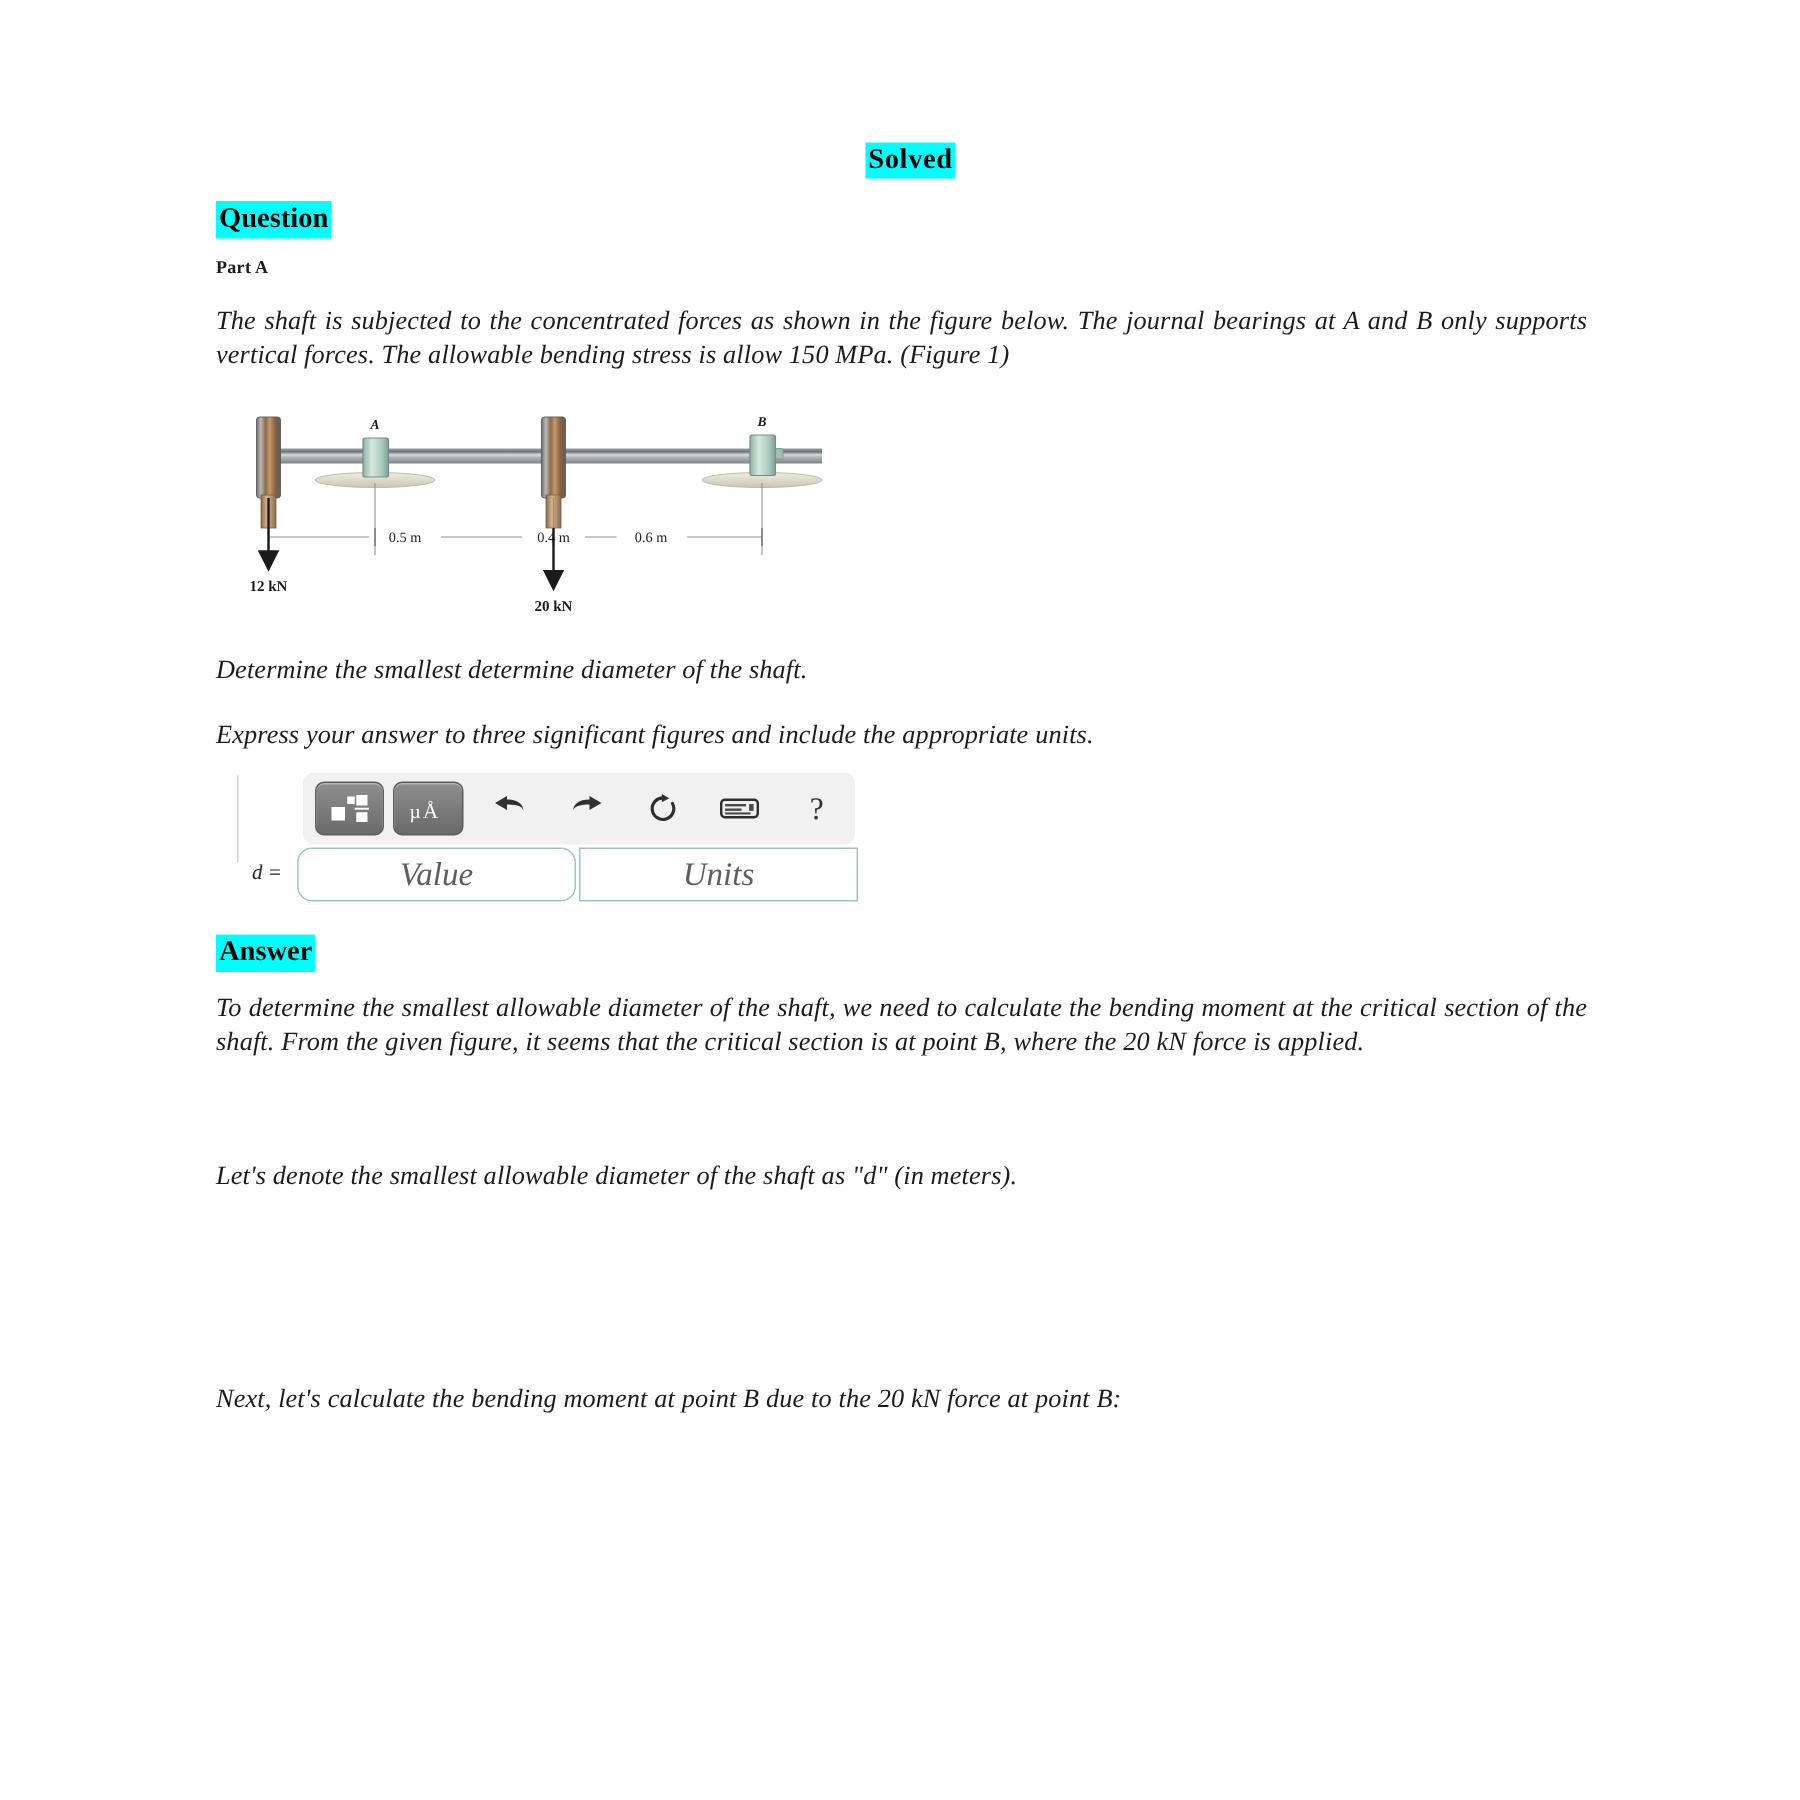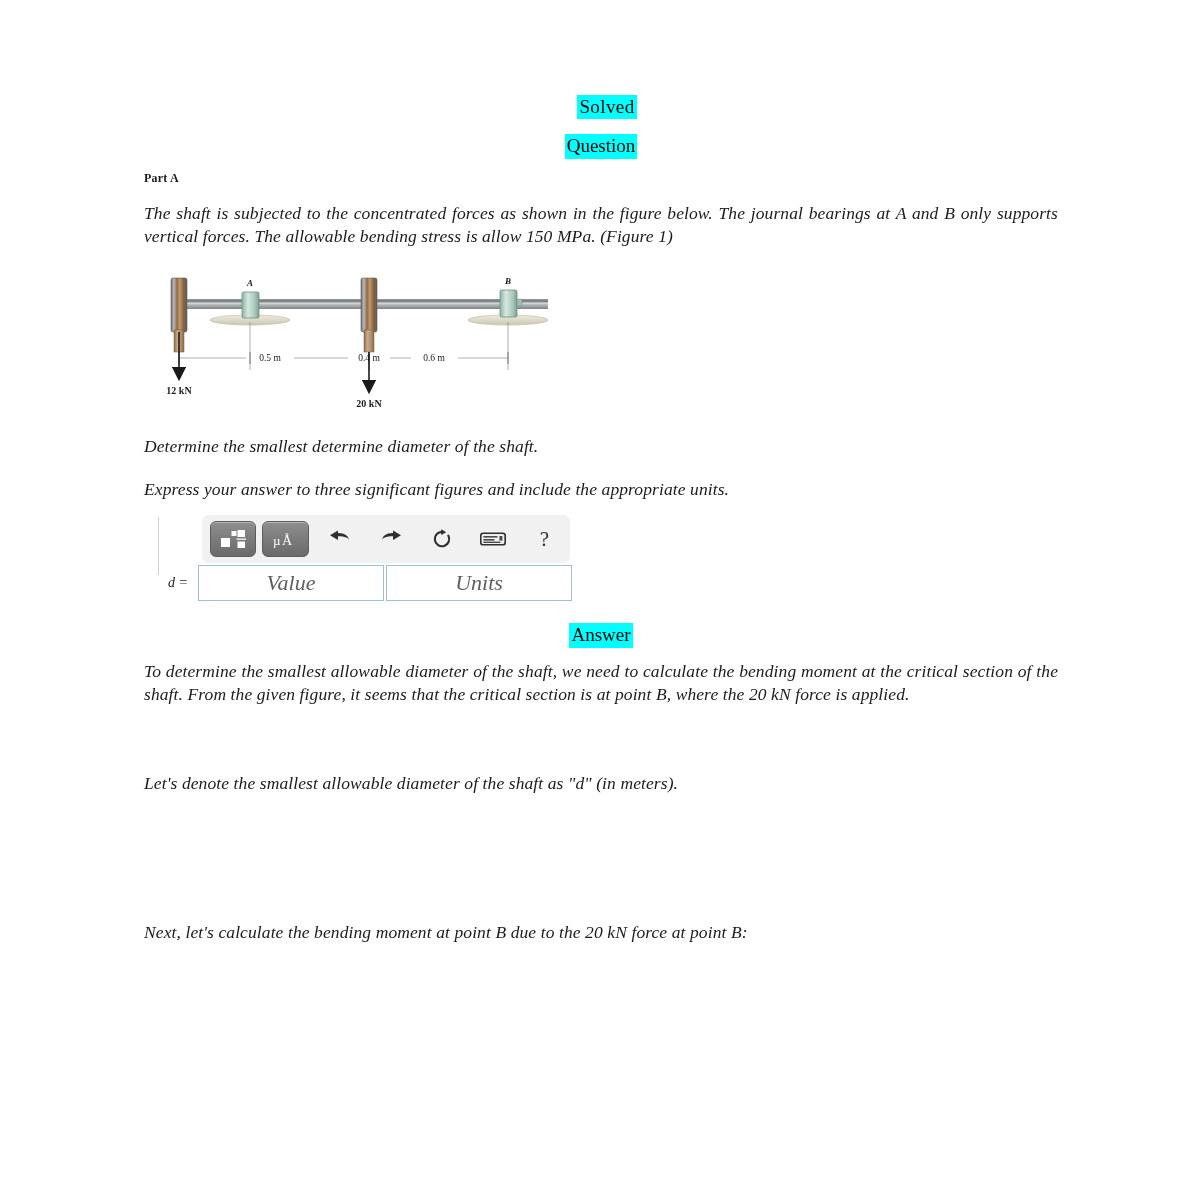--- a/index.html
+++ b/index.html
@@ -30,34 +30,34 @@
 
   
   .solved-row {
     text-align: center;
     margin: 0 0 14px 0;
     padding-left: 12px;
   }
   .hl {
     background: #00ffff;
     color: #000000;
-    font-weight: normal;
+    font-weight: bold;
     padding: 1px 2px 2px 2px;
     line-height: 1.15;
   }
   .solved-text {
     font-size: 19px;
     letter-spacing: 0.4px;
   }
   .section-head {
     font-size: 19px;
     margin: 0 0 0 0;
     display: block;
   }
-  .section-head-wrap { margin: 16px 0 12px 0; text-align: center; }
+  .section-head-wrap { margin: 16px 0 12px 0; }
 
   .part-label {
     font-size: 12px;
     margin: 0 0 16px 0;
     letter-spacing: 0.2px;
     font-weight: bold;
   }
 
   
   p.body {
@@ -152,21 +152,21 @@
     color: #222;
   }
   .field {
     height: 36px;
     border: 1px solid #9ec3cf;
     background: #ffffff;
     display: flex;
     align-items: center;
     box-sizing: border-box;
   }
-  .field.value { width: 186px; }
+  .field.value { width: 186px; border-radius: 10px; }
   .field.units { width: 186px; margin-left: 2px; align-items: center; }
   .field-text {
     width: 100%;
     text-align: center;
     font-style: italic;
     font-size: 22px;
     color: #5e5e5e;
     font-family: "Liberation Serif", serif;
   }
 </style>

